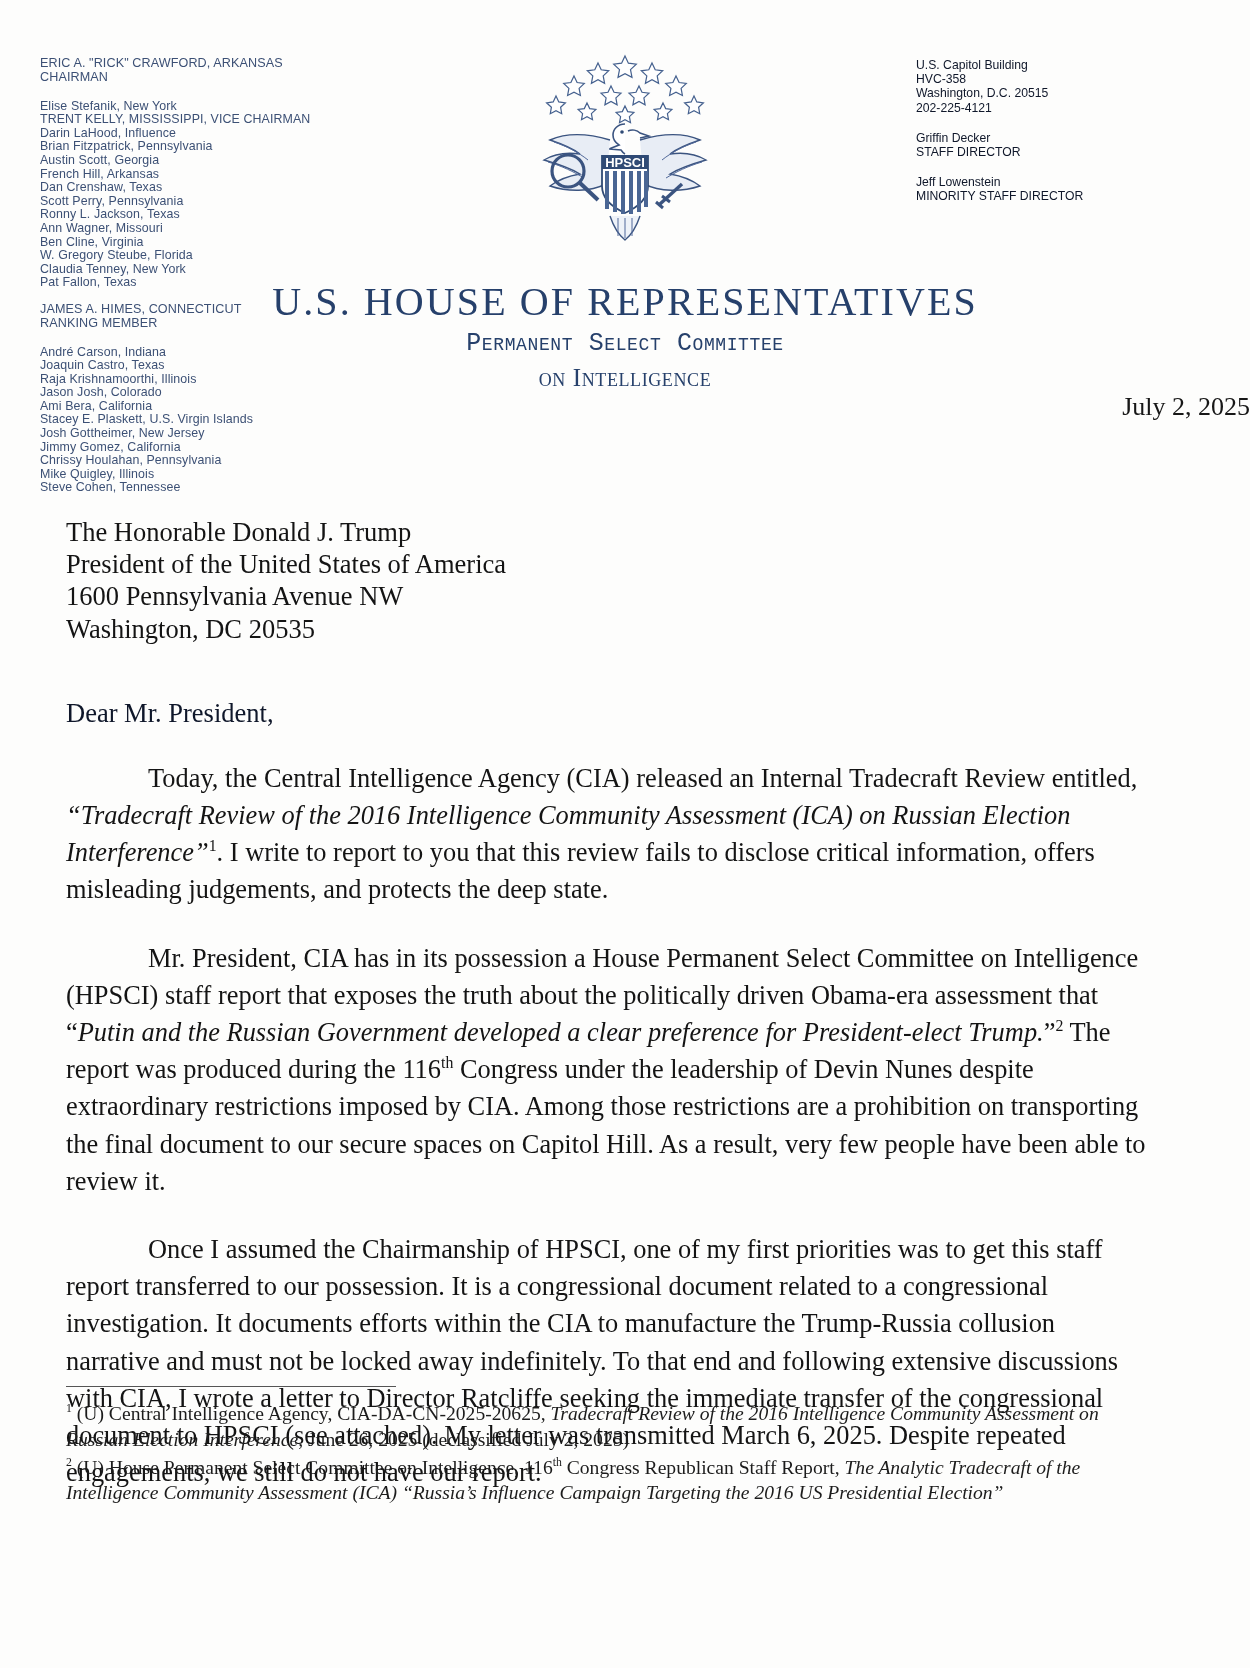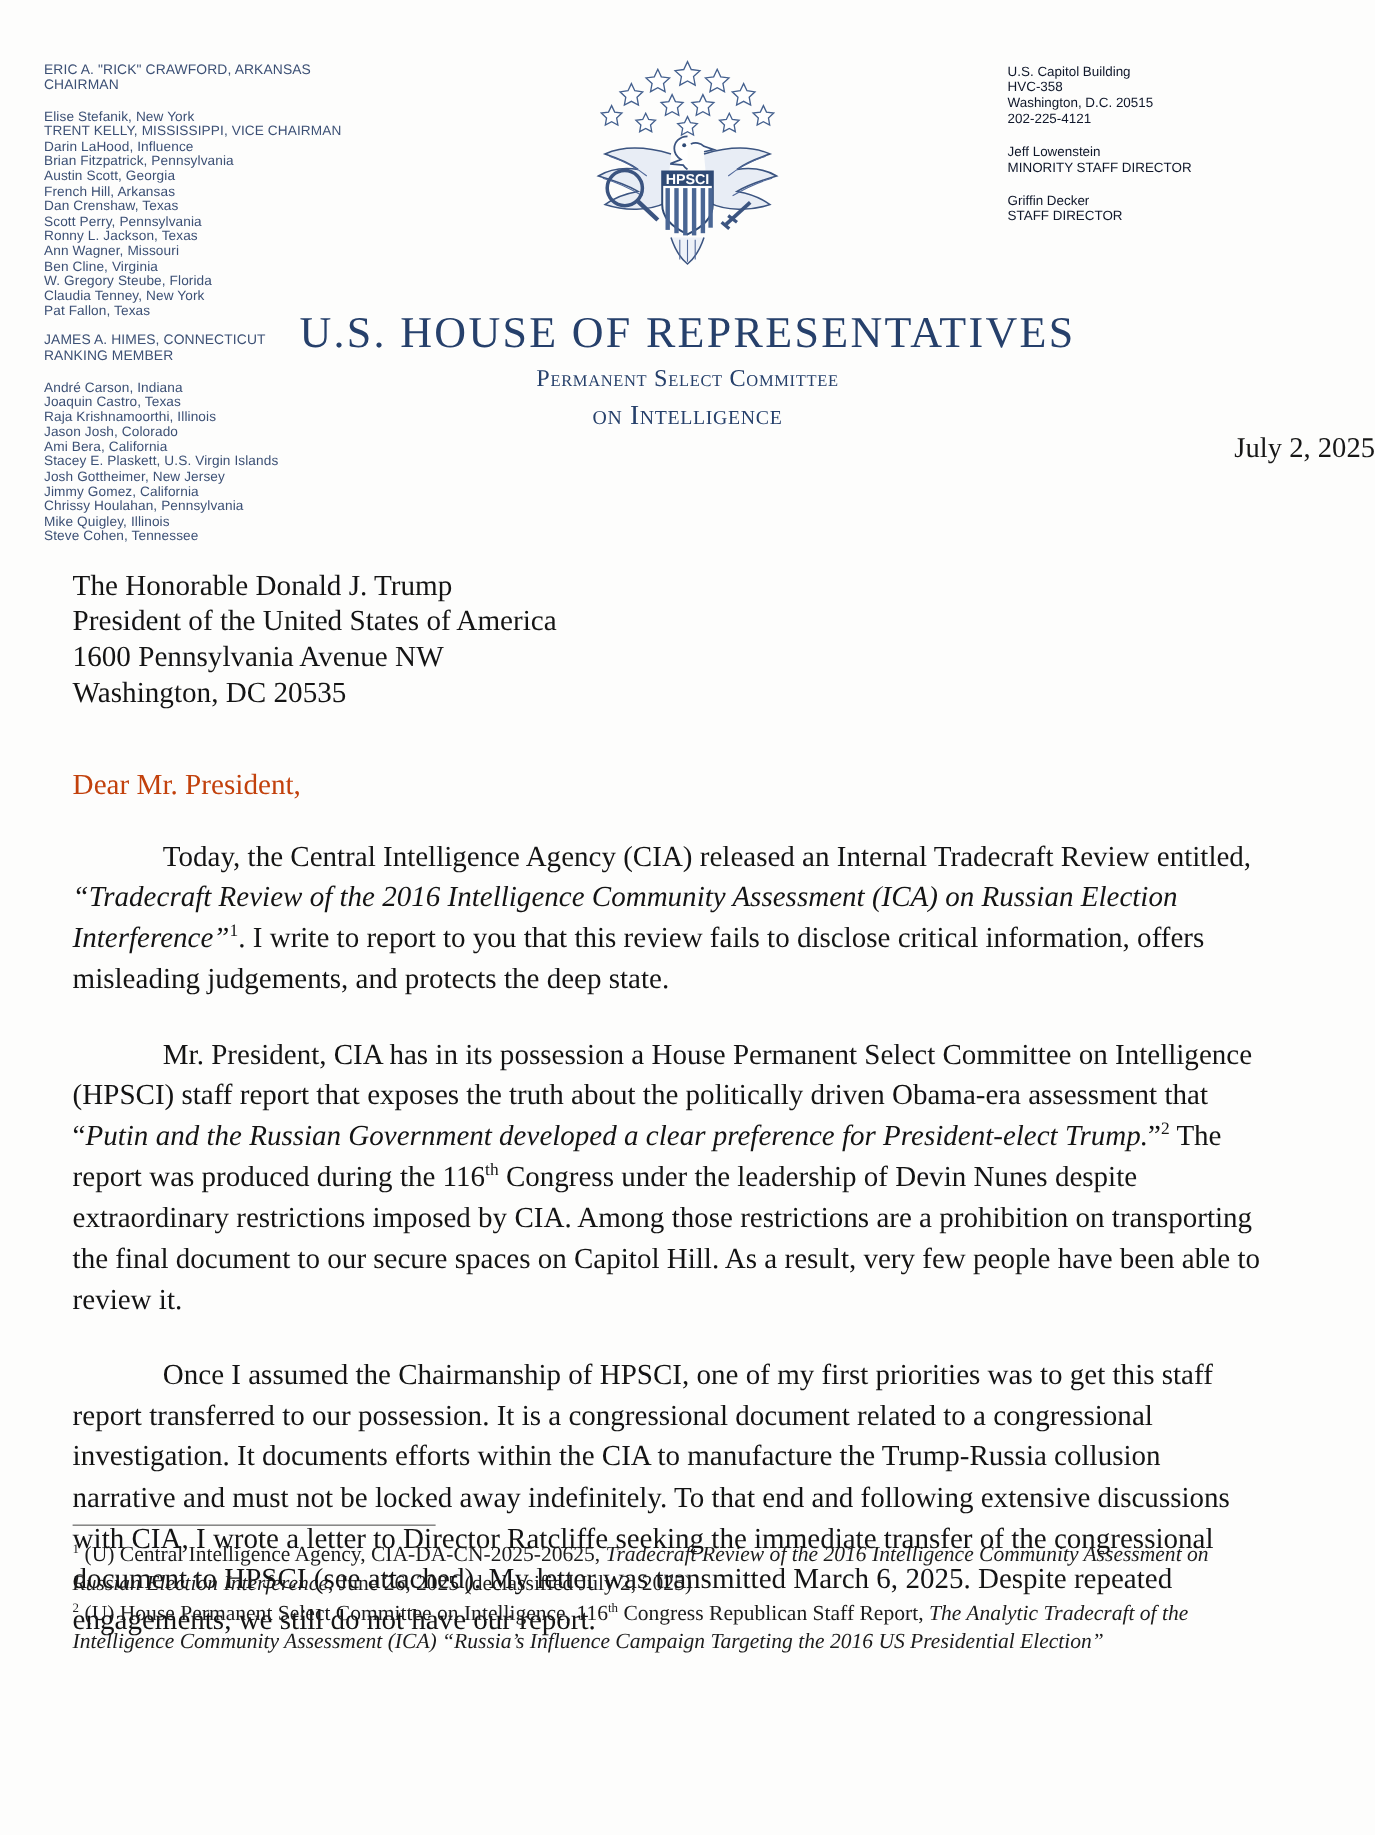--- a/index.html
+++ b/index.html
@@ -82,22 +82,22 @@
   }
   .title-main {
     font-family: "Liberation Serif", serif;
     font-size: 40px;
     letter-spacing: 2.1px;
     line-height: 46px;
     white-space: nowrap;
     margin-top: 27px;
   }
   .title-sub1 {
-    font-family: Liberation Serif, serif;
-    font-size: 22px;
+    font-family: Liberation Mono, monospace;
+    font-size: 25px;
     letter-spacing: 0.6px;
     line-height: 34px;
     font-variant: small-caps;
     margin-top: 2px;
   }
   .title-sub2 {
     font-family: "Liberation Serif", serif;
     font-size: 25px;
     letter-spacing: 0.6px;
     line-height: 34px;
@@ -122,21 +122,21 @@
   }
   .addressee {
     font-size: 26.5px;
     line-height: 32.2px;
     color: #141414;
   }
   .salutation {
     margin-top: 52px;
     font-size: 26.5px;
     line-height: 32px;
-    color: #c2410c;
+    color: #0f172a;
   }
   p.para {
     margin: 0;
     margin-top: 31px;
     text-indent: 82px;
     font-size: 26.4px;
     line-height: 37.2px;
     color: #141414;
     text-align: left;
   }
@@ -215,26 +215,26 @@
     </div>
 
     <div class="contact-col">
       <div class="contact-block">
         <div>U.S. Capitol Building</div>
         <div>HVC-358</div>
         <div>Washington, D.C. 20515</div>
         <div>202-225-4121</div>
       </div>
       <div class="contact-block">
+        <div>Griffin Decker</div>
+        <div class="role">STAFF DIRECTOR</div>
+      </div>
+      <div class="contact-block">
         <div>Jeff Lowenstein</div>
         <div class="role">MINORITY STAFF DIRECTOR</div>
-      </div>
-      <div class="contact-block">
-        <div>Griffin Decker</div>
-        <div class="role">STAFF DIRECTOR</div>
       </div>
     </div>
 
     <div class="seal">
       <svg viewBox="0 0 230 215" width="230" height="215" aria-hidden="true">
         <g fill="none" stroke="#3b5480" stroke-width="1.5">
 
           <g fill="#ffffff" stroke="#44608e" stroke-width="1.2">
             <path d="M115 8 l3.4 7.2 7.9 1 -5.8 5.4 1.5 7.8 -7-3.8 -7 3.8 1.5-7.8 -5.8-5.4 7.9-1z"></path>
             <path d="M88 15 l3.2 6.8 7.5 1 -5.5 5.1 1.4 7.4 -6.6-3.6 -6.6 3.6 1.4-7.4 -5.5-5.1 7.5-1z"></path>

